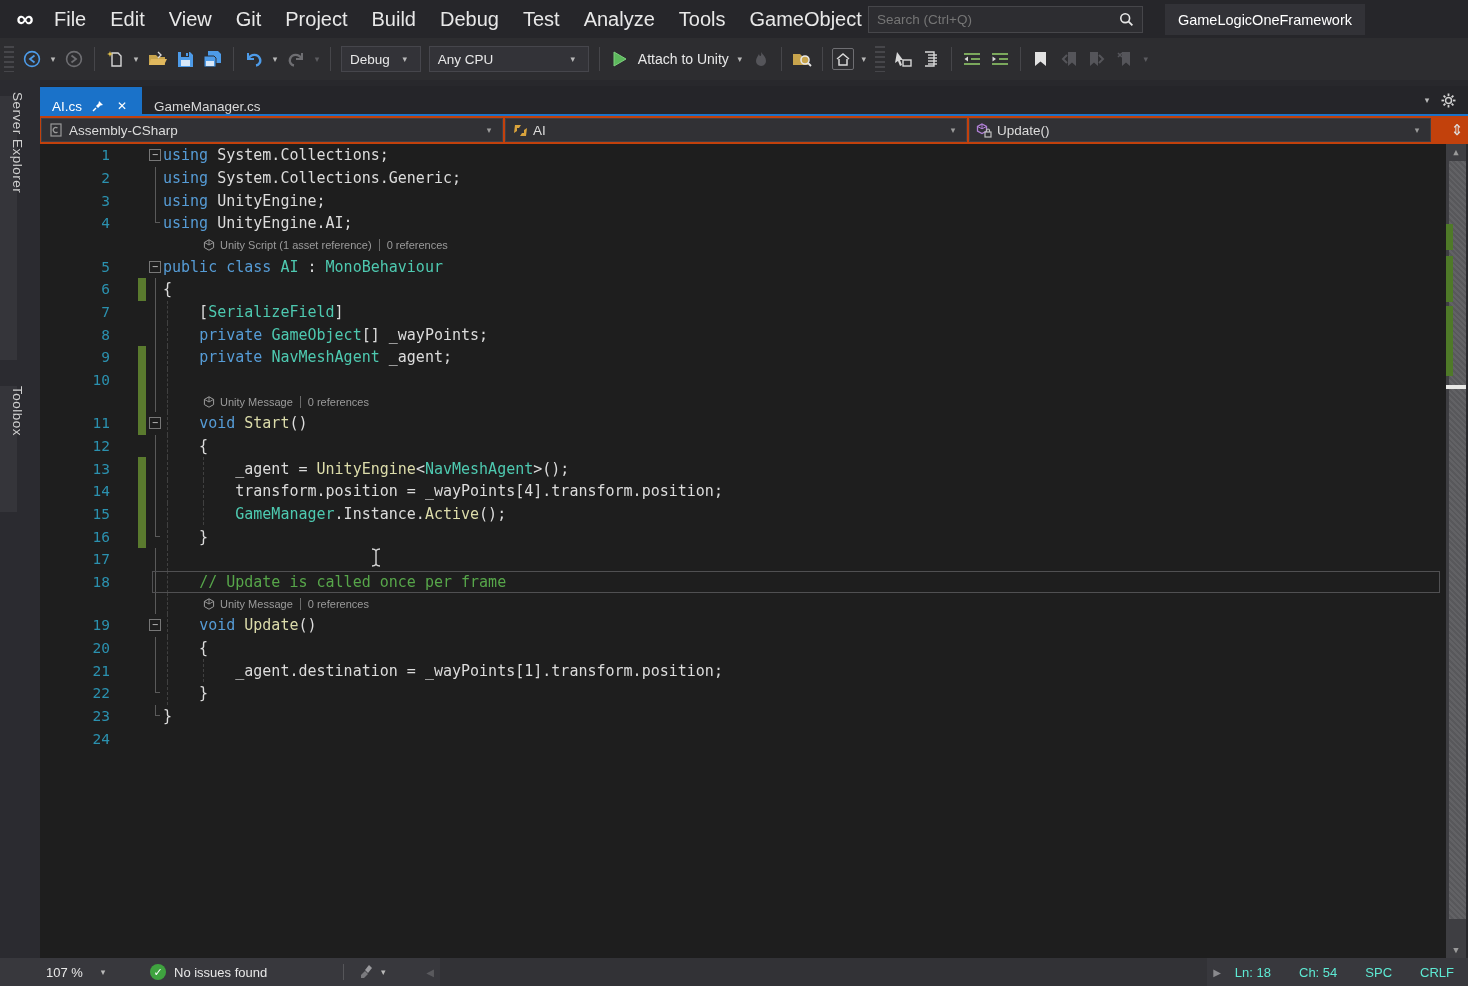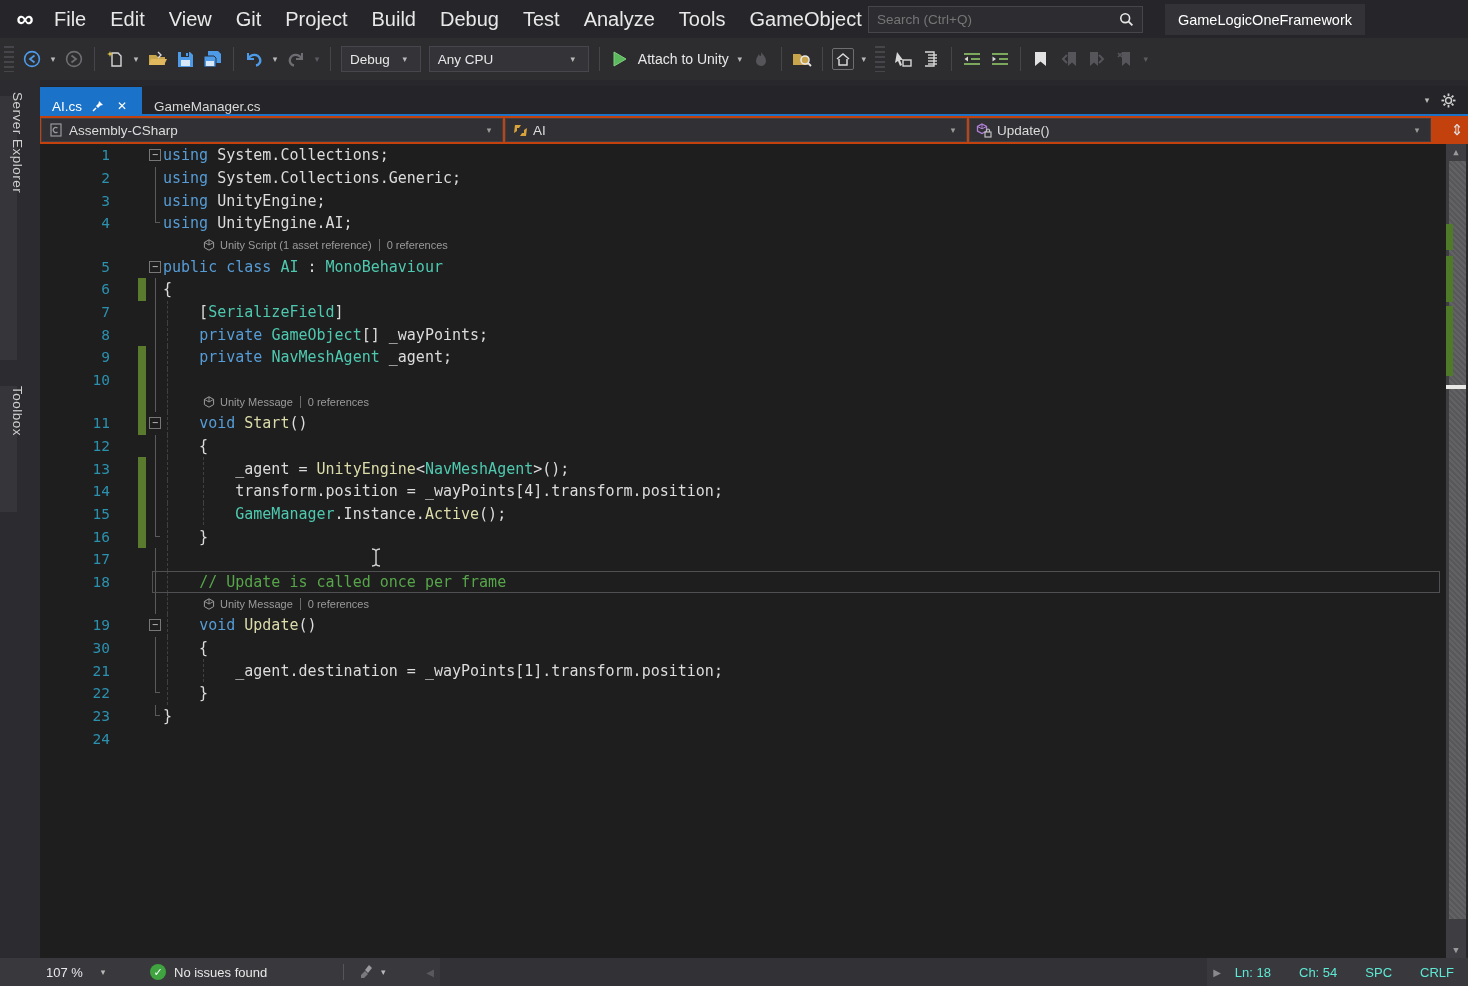--- a/index.html
+++ b/index.html
@@ -638,21 +638,21 @@
           <div class="guide g1"></div>
           <div class="ln">19</div>
           <div class="mg"></div>
           <div class="fd">
             <span class="fold-box">−</span>
           </div>
           <div class="code"><span class="s-pl">    </span><span class="s-kw">void</span><span class="s-pl"> </span><span class="s-me">Update</span><span class="s-pl">()</span></div>
         </div>
         <div class="row">
           <div class="guide g1"></div>
-          <div class="ln">30</div>
+          <div class="ln">20</div>
           <div class="mg"></div>
           <div class="fd">
             <span class="fold-line"></span>
           </div>
           <div class="code"><span class="s-pl">    {</span></div>
         </div>
         <div class="row">
           <div class="guide g1"></div>
           <div class="guide g2"></div>
           <div class="ln">21</div>

